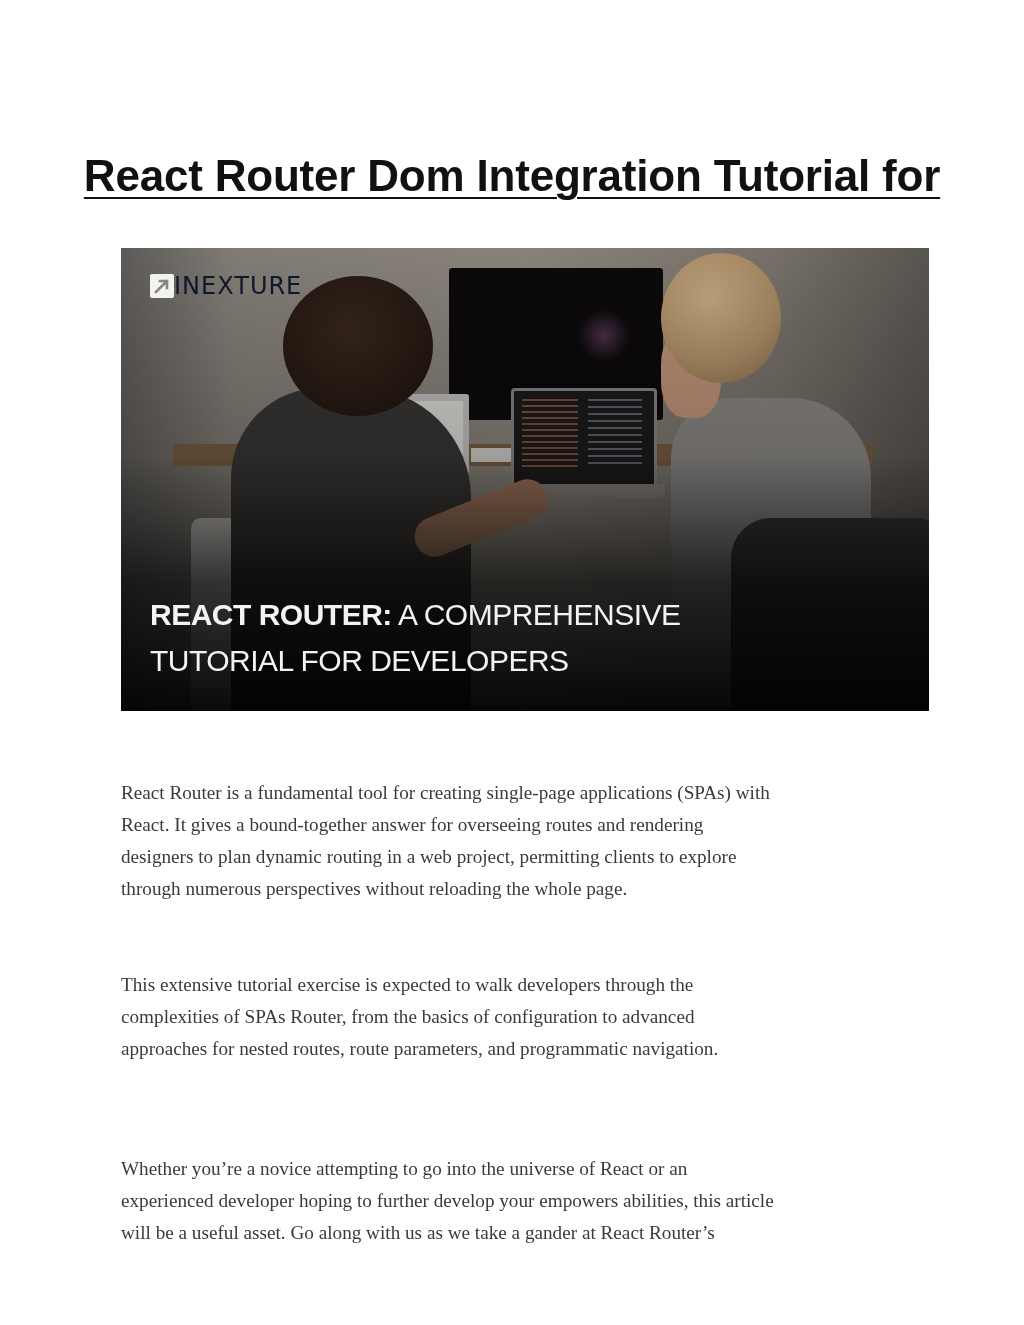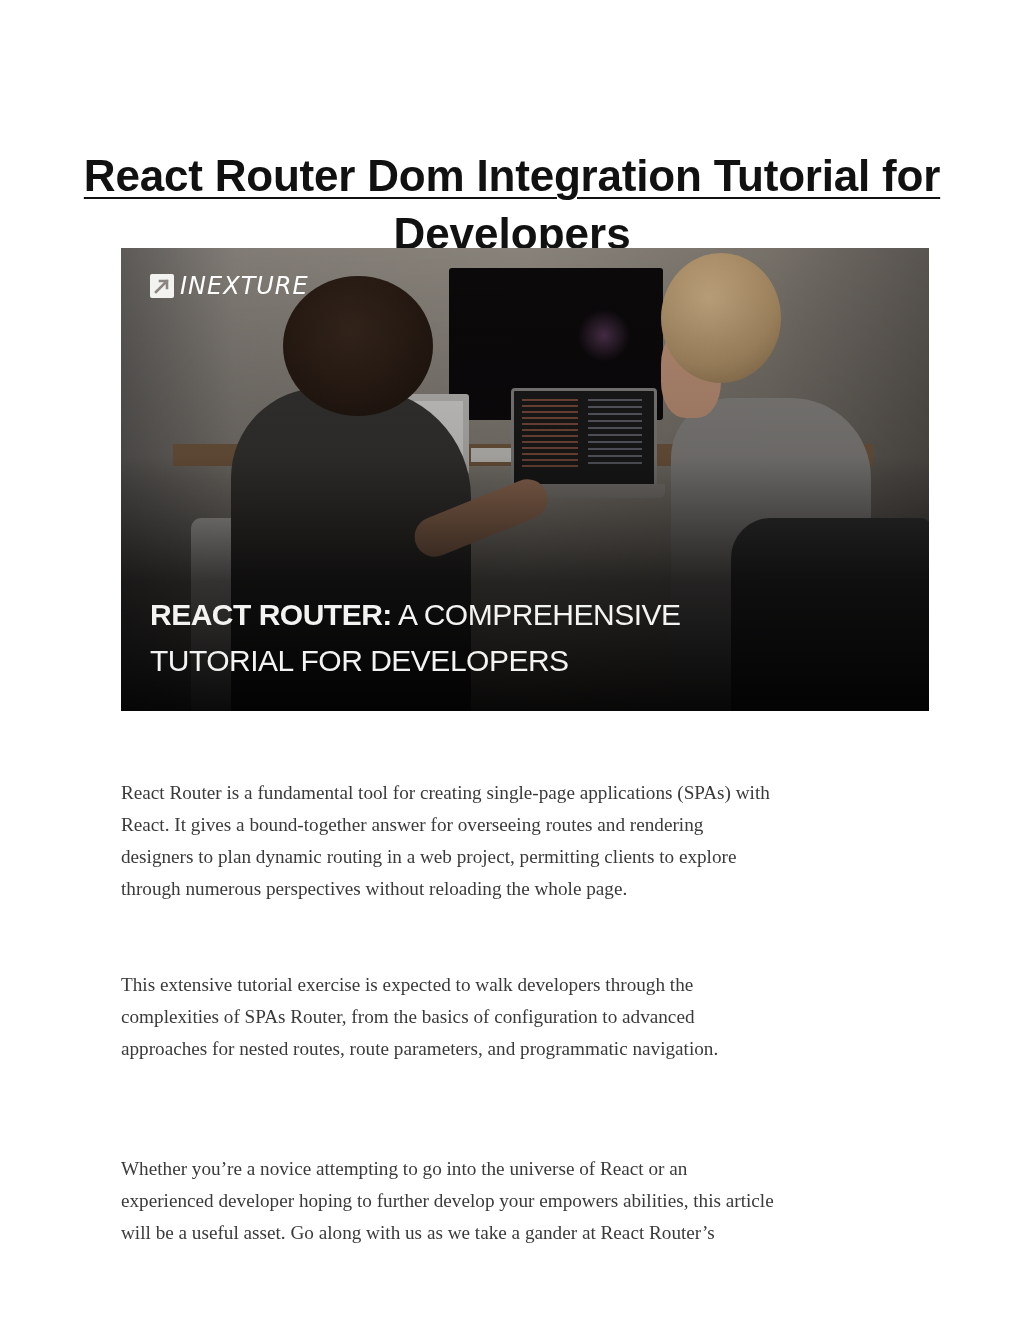--- a/index.html
+++ b/index.html
@@ -47,41 +47,40 @@
     background: radial-gradient(circle at 40% 35%, #d7b98d 0%, #b7976c 60%, #8a6f4c 100%); }
   .person-right .face { position: absolute; left: 20px; top: 20px; width: 60px; height: 90px; border-radius: 40%; background: #c99a7e; }
   .person-right .torso { position: absolute; left: 30px; top: 90px; width: 200px; height: 340px; border-radius: 60px 80px 0 0; background: #8f8c89; }
 
   .chair-left { position: absolute; left: 70px; top: 270px; width: 110px; height: 200px; background: #d8d5d0; border-radius: 10px; opacity: 0.85; }
   .chair-right { position: absolute; left: 610px; top: 270px; width: 200px; height: 200px; background: #3c3b3a; border-radius: 40px 10px 0 0; }
 
   .hero .overlay { position: absolute; inset: 0;
     background: linear-gradient(180deg, rgba(0,0,0,0.12) 0%, rgba(0,0,0,0.25) 45%, rgba(0,0,0,0.75) 72%, rgba(0,0,0,0.95) 100%); }
 
-  .brand { position: absolute; left: 29px; top: 24px; display: flex; align-items: center; gap: 6px; color: #ffffff; font-style: italic; }
+  .brand { position: absolute; left: 29px; top: 24px; display: flex; align-items: center; color: #0f172a; }
   .brand .logo-icon { width: 24px; height: 24px; background: #f2f2f0; border-radius: 2px; position: relative; }
   .brand .logo-icon svg { position: absolute; left: 2px; top: 2px; }
   .brand .brand-name { font-size: 24px; letter-spacing: 1px; font-family: "DejaVu Sans", sans-serif; font-weight: normal; }
 
   .hero-caption { position: absolute; left: 29px; top: 344px; color: #f3f3f1; font-family: "Liberation Sans", sans-serif; font-size: 30px; line-height: 46px; letter-spacing: -0.5px; }
   .hero-caption .bold { font-weight: bold; margin-top: 16px; }
   .hero-caption span { display: inline; }
 
   .body-text { position: absolute; left: 121px; width: 790px; font-family: Liberation Serif, serif; font-size: 19.2px; line-height: 32px; color: #3a3a3a; margin: 0; }
   .p1 { top: 777px; }
   .p2 { top: 969px; }
   .p3 { top: 1153px; }
   .body-text .line { display: block; white-space: nowrap; }
 </style>
 </head>
 <body>
 
 <h1 class="title">
   <span class="l1">React Router Dom Integration Tutorial for</span>
-  <span>Developers</span>
 </h1>
 
 <div class="hero">
   <div class="bg"></div>
   <div class="wall-shade"></div>
   <div class="monitor">
       <div class="glow"></div>
     </div>
   <div class="desk"></div>
   <div class="laptop-small">

